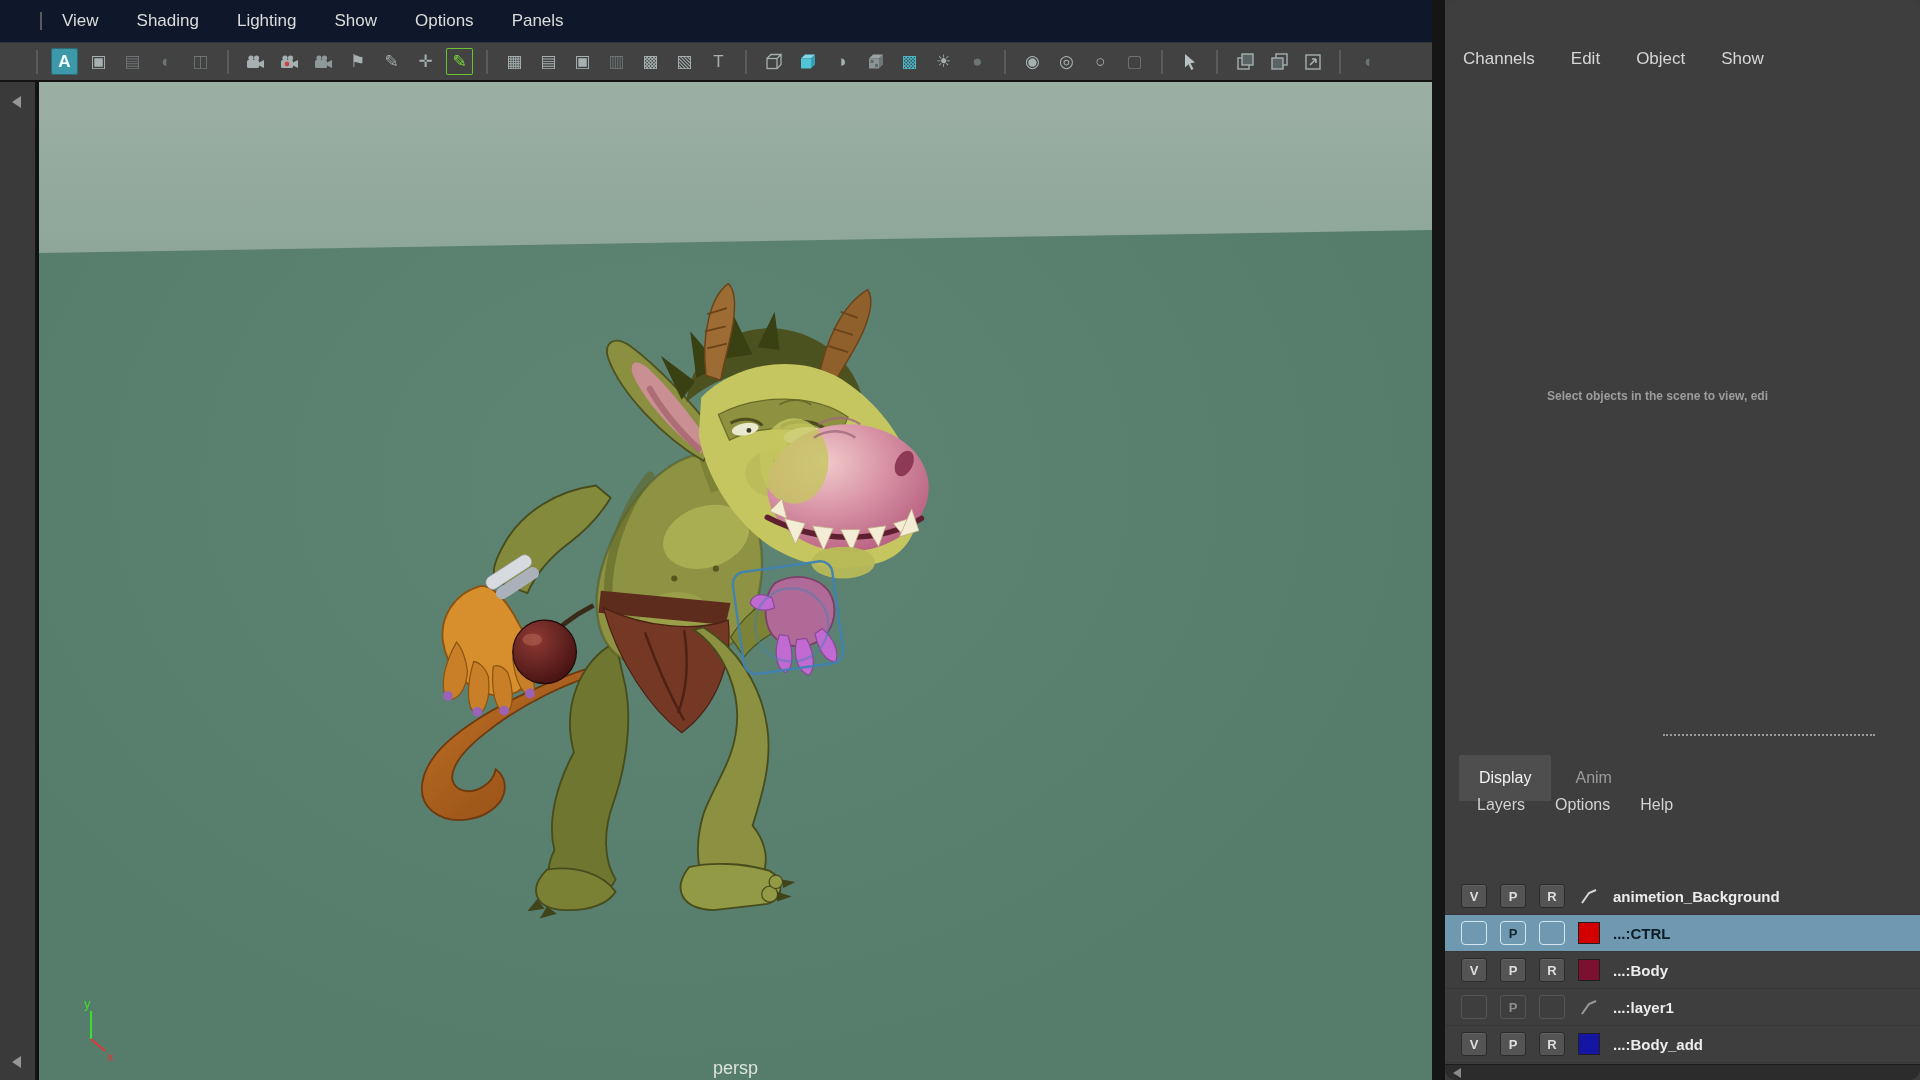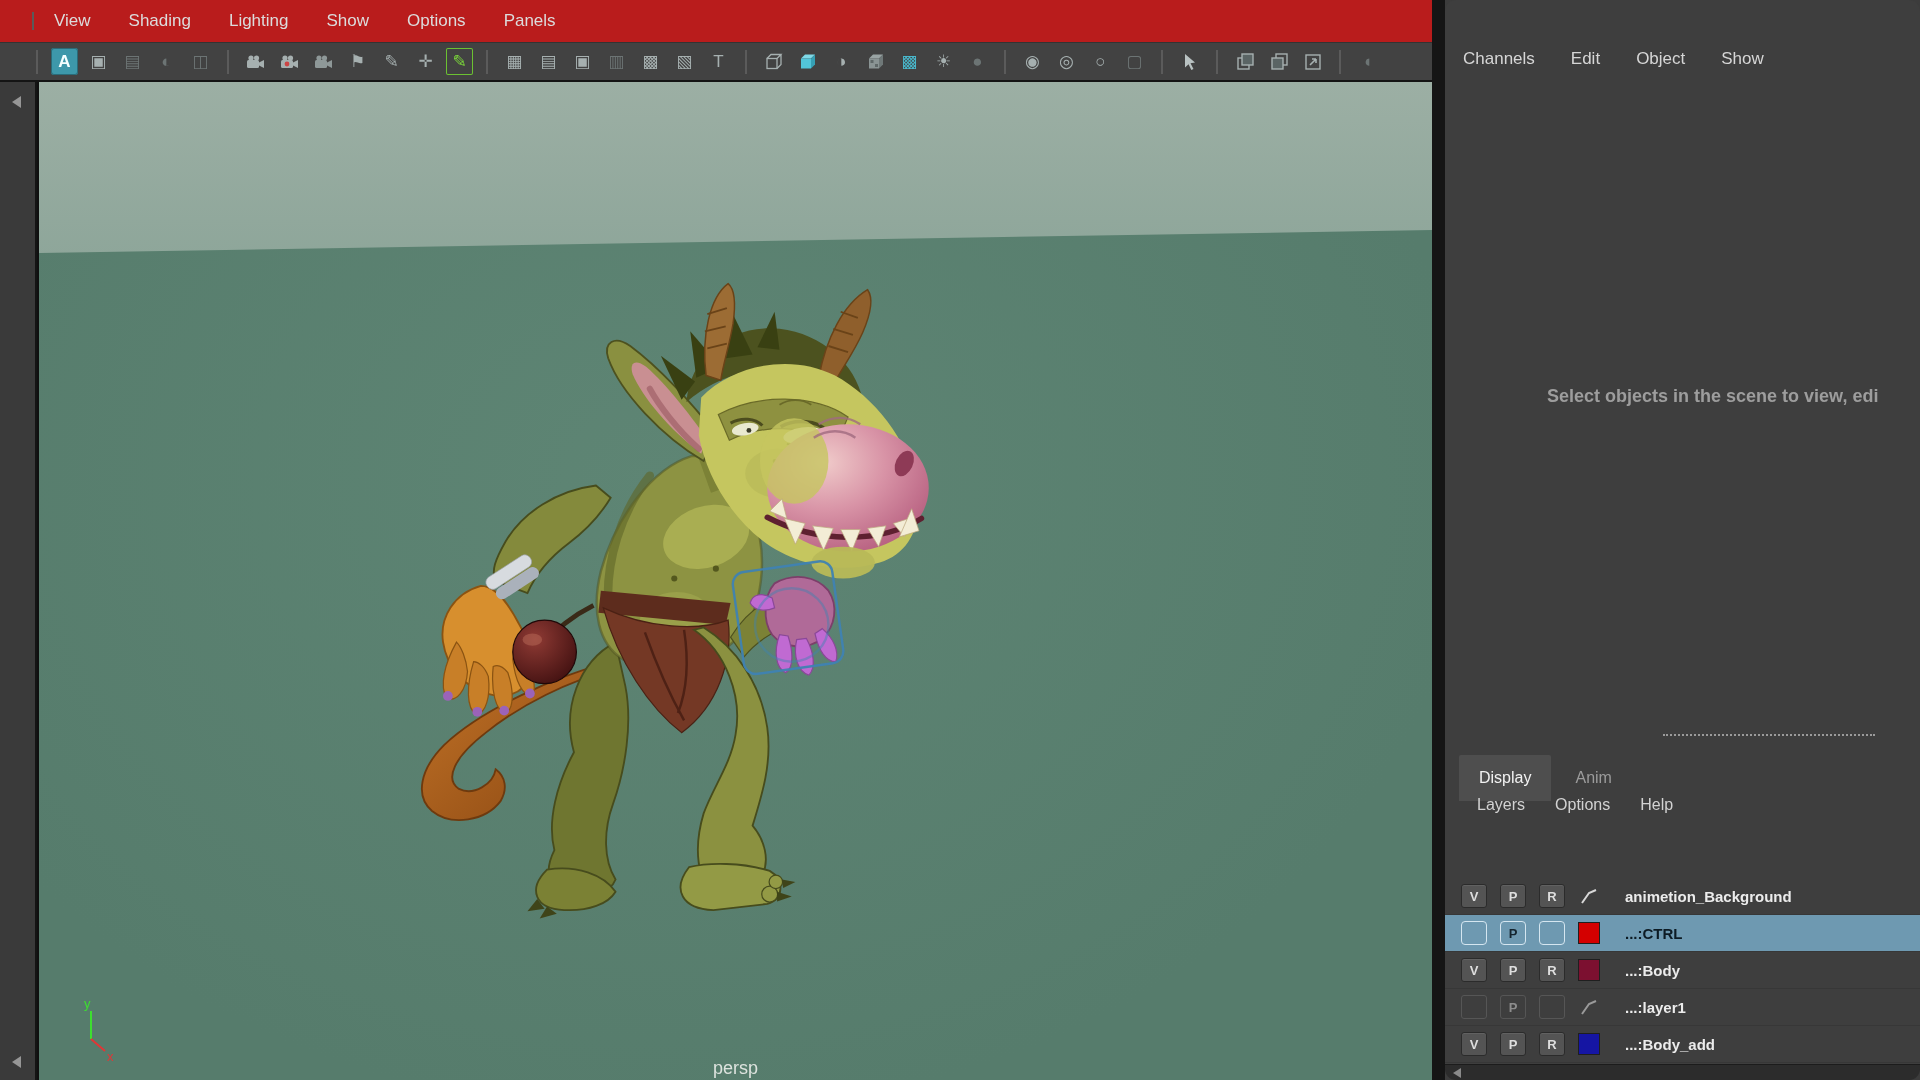--- a/index.html
+++ b/index.html
@@ -10,22 +10,22 @@
   .left-strip { position:absolute; left:0; top:82px; width:37px; height:998px;
                 background:#3a3a3a; border-right:2px solid #141414; }
   .strip-arrow { position:absolute; left:12px; width:0; height:0;
                  border-top:6px solid transparent; border-bottom:6px solid transparent;
                  border-right:9px solid #969696; }
   .strip-arrow.top { top:14px; }
   .strip-arrow.bottom { bottom:12px; }
 
   
   .menubar { position:absolute; left:0; top:0; width:1432px; height:42px;
-             background:#b91c1c; display:flex; align-items:center;
-             padding-left:32px; gap:38px; color:#dcdcdc; font-size:17px; }
+             background:#0f172a; display:flex; align-items:center;
+             padding-left:40px; gap:38px; color:#dcdcdc; font-size:17px; }
   .mb-sep { width:2px; height:18px; background:#5a5a5a; margin-right:-18px; }
   .menubar .mi { cursor:default; }
 
   .toolbar { position:absolute; left:0; top:42px; width:1432px; height:40px;
              background:#424242; border-top:1px solid #333;
              border-bottom:2px solid #141414; display:flex; align-items:center;
              padding-left:30px; gap:7px; }
   .tsep { width:2px; height:24px; background:#5b5b5b; margin:0 6px; flex:none; }
   .ti { width:27px; height:27px; display:flex; align-items:center; justify-content:center;
         color:#a6b0b0; font-size:17px; line-height:1; flex:none; }
@@ -50,21 +50,21 @@
 
   
   .pane-divider { position:absolute; left:1432px; top:0; width:13px; height:1080px;
                   background:#151515; }
 
   
   .right-panel { position:absolute; left:1445px; top:0; width:475px; height:1080px;
                  background:#3e3e3e; overflow:hidden;border-radius:11px; }
   .rp-menus { display:flex; gap:36px; padding:49px 0 0 18px; color:#d6d6d6; font-size:17px; }
   .rp-message { position:absolute; top:384px; left:0; width:100%; overflow:hidden;
-                color:#9d9d9d; font-size:18px; font-weight:bold; line-height:25px;
+                color:#9d9d9d; font-size:12px; font-weight:bold; line-height:25px;
                 white-space:nowrap; }
   .rp-message .l1 { margin-left:102px; }
   .rp-message .l2 { margin-left:136px; }
   .dotted-divider { position:absolute; top:734px; left:218px; width:212px;
                     border-top:2px dotted #9a9a9a; }
   .rp-tabs { position:absolute; top:755px; left:14px; display:flex; align-items:flex-end;
              gap:4px; font-size:16px; }
   .tab { padding:14px 20px; color:#9b9b9b; cursor:default; }
   .tab.active { background:#4e4e4e; color:#f2f2f2; border-radius:2px 2px 0 0; }
   .rp-menus2 { position:absolute; top:796px; left:32px; display:flex; gap:30px;
@@ -77,21 +77,21 @@
   .tog { width:26px; height:24px; background:#545454; border:1px solid #2b2b2b;
          border-radius:3px; color:#dedede; font-weight:bold; font-size:13px;
          display:flex; align-items:center; justify-content:center;
          box-shadow:inset 0 1px 0 rgba(255,255,255,.08); flex:none; }
   .lrow.sel .tog { background:transparent; border:1px solid #d5e6f0; color:#14242e;
                    box-shadow:none; border-radius:4px; }
   .lrow.dimrow .tog { background:transparent; border:1px solid #565656; color:#8d8d8d;
                       box-shadow:none; }
   .swatch { width:22px; height:22px; border:1px solid #1f1f1f; flex:none; }
   .ltype { width:22px; height:22px; flex:none; display:flex; align-items:center; justify-content:center; }
-  .lname { font-size:15px; font-weight:bold; color:#ececec; margin-left:12px; white-space:nowrap; }
+  .lname { font-size:15px; font-weight:bold; color:#ececec; margin-left:0; white-space:nowrap; }
   .lrow.sel .lname { color:#0d1b24; }
 
   .rp-scroll { position:absolute; top:1064px; left:0; width:100%; height:16px;
                background:#2c2c2c; border-top:1px solid #1c1c1c; }
   .scroll-arrow { position:absolute; left:8px; top:3px; width:0; height:0;
                   border-top:5px solid transparent; border-bottom:5px solid transparent;
                   border-right:8px solid #8a8a8a; }
 </style>
 </head>
 <body>

